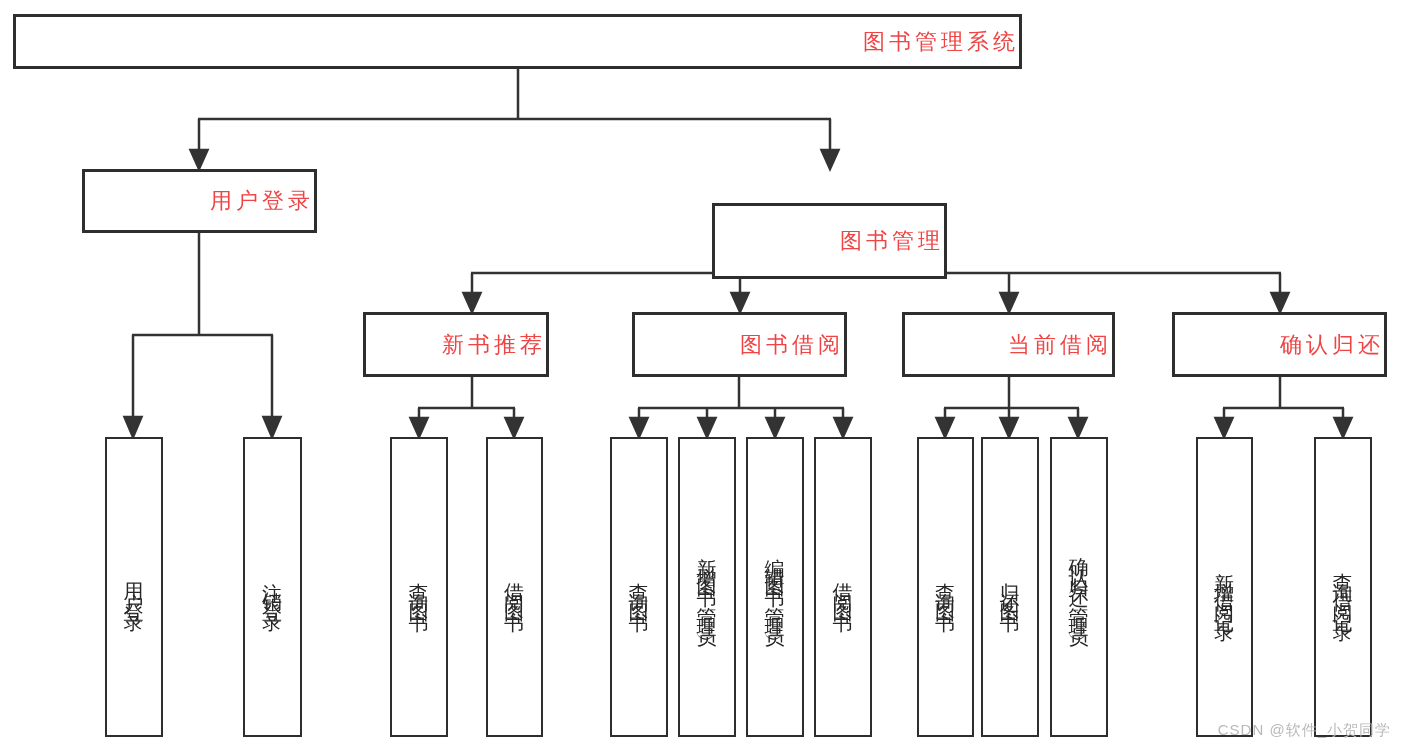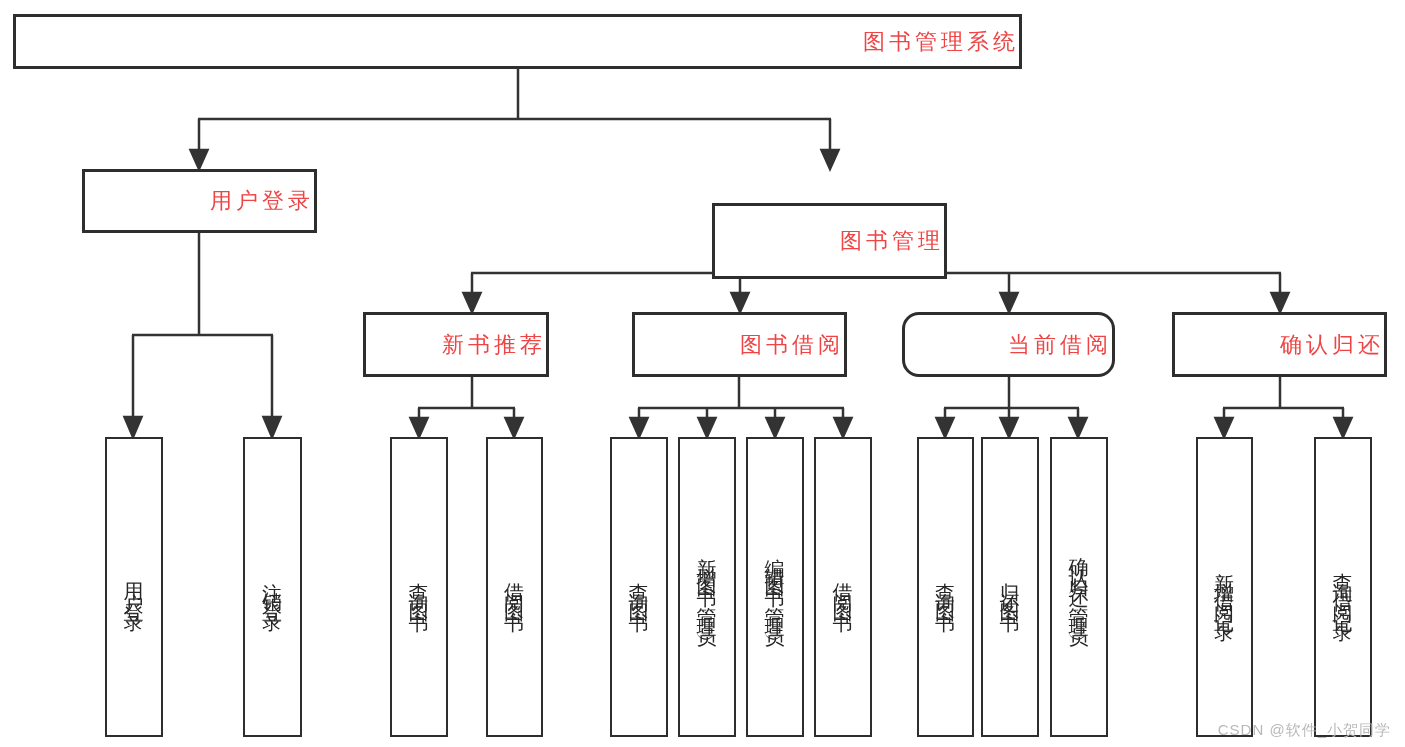--- a/index.html
+++ b/index.html
@@ -142,21 +142,21 @@
   <div class="hbox" style="left:712px; top:169px; width:235px; height:76px;margin-top:34px;">
     <span>图书管理</span>
   </div>
 
   <div class="hbox" style="left:363px; top:312px; width:186px; height:65px;">
     <span>新书推荐</span>
   </div>
   <div class="hbox" style="left:632px; top:312px; width:215px; height:65px;">
     <span>图书借阅</span>
   </div>
-  <div class="hbox" style="left:902px; top:312px; width:213px; height:65px;border-radius:17px;">
+  <div class="hbox" style="left:902px; top:312px; width:213px; height:65px;">
     <span>当前借阅</span>
   </div>
   <div class="hbox" style="left:1172px; top:312px; width:215px; height:65px;">
     <span>确认归还</span>
   </div>
 
   <div class="vbox" style="left:105px; width:58px;">
     <span class="vlabel">用户登录</span>
   </div>
   <div class="vbox" style="left:243px; width:59px;">

